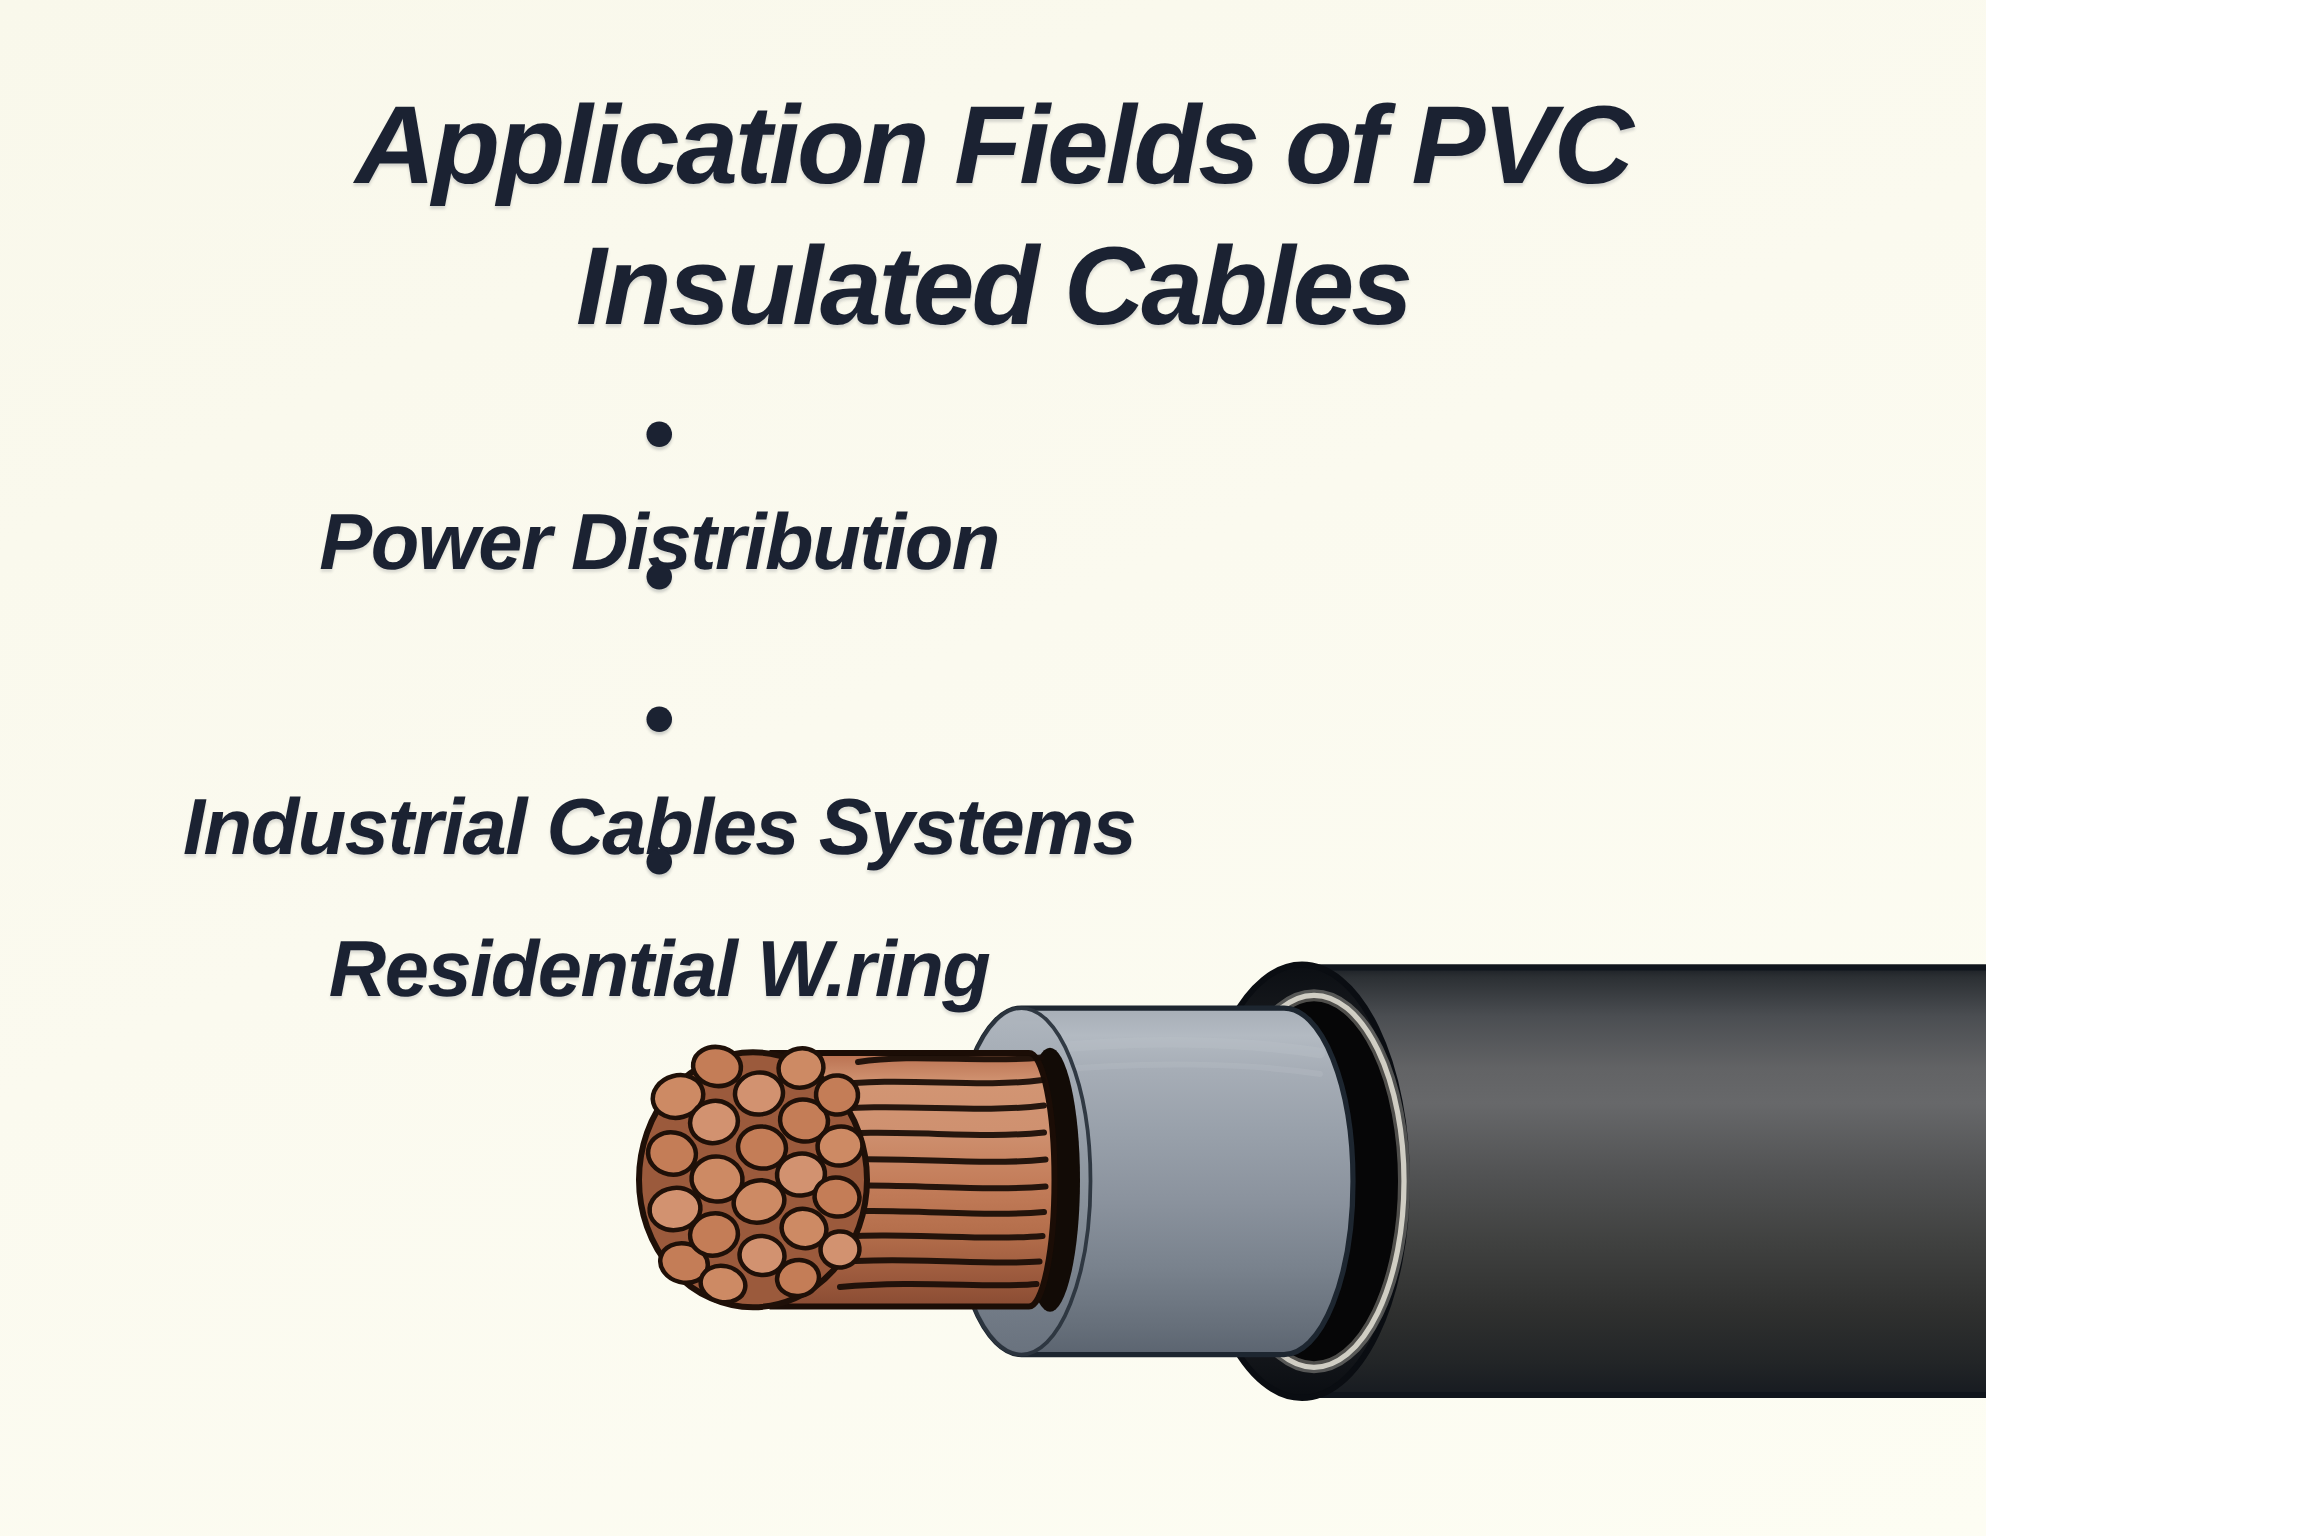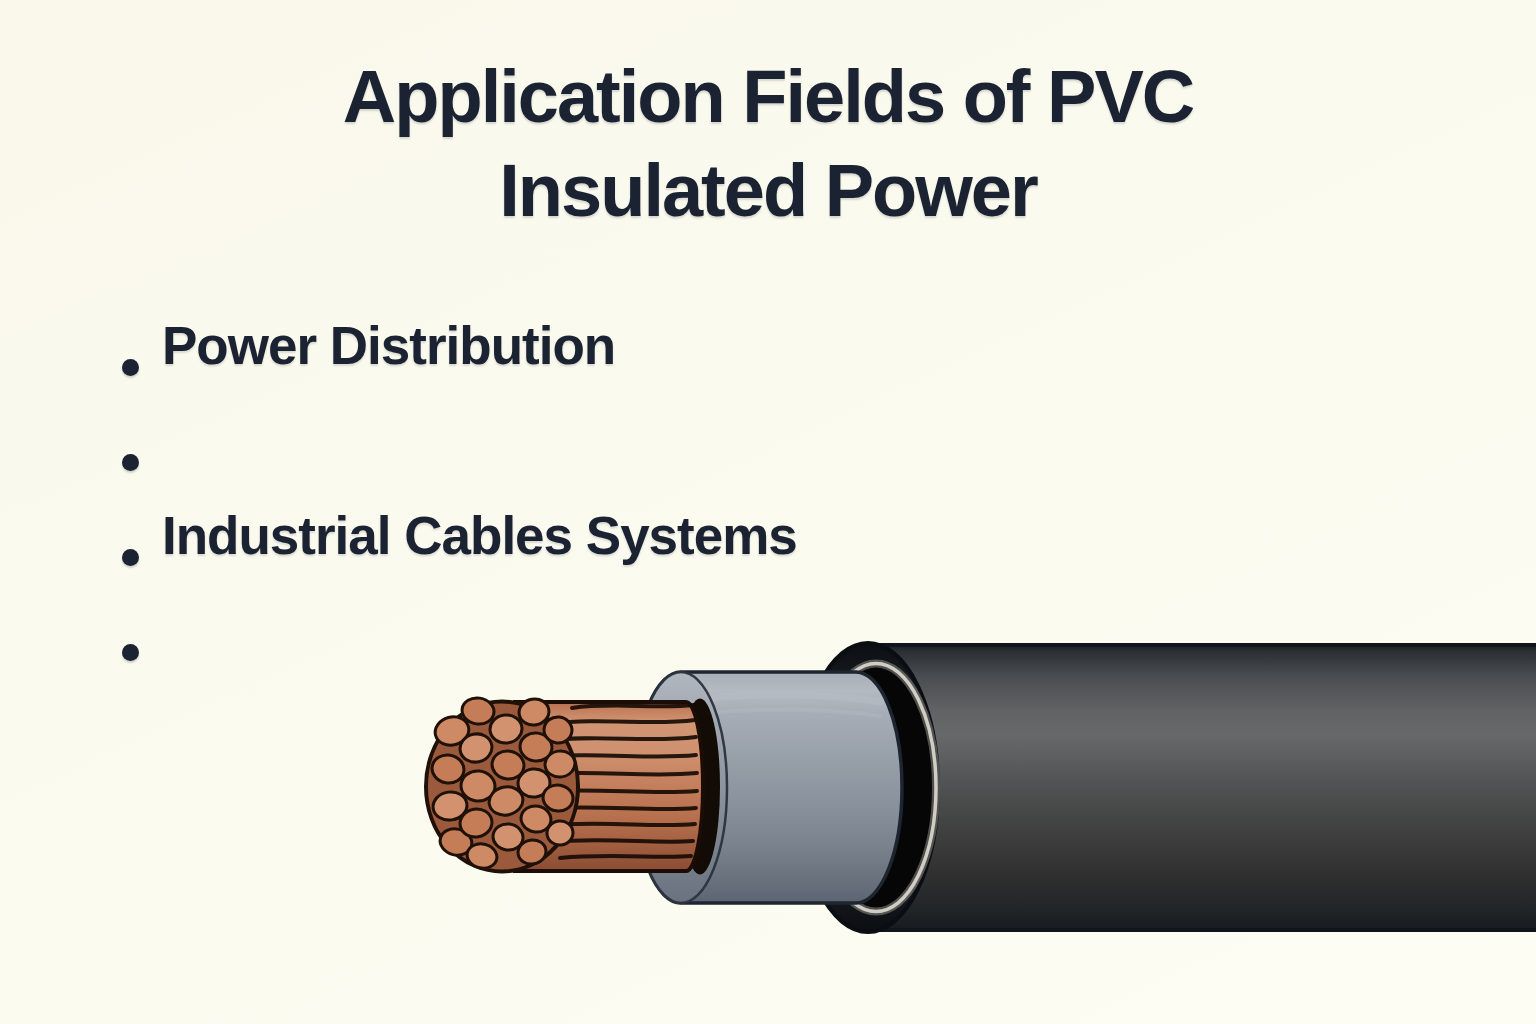--- a/index.html
+++ b/index.html
@@ -1,54 +1,55 @@
 <!DOCTYPE html>
 <html><head>
 <meta charset="utf-8">
 <style>
   html,body{margin:0;padding:0;}
   body{width:1536px;height:1024px;font-family:"Liberation Sans","DejaVu Sans",sans-serif;}
-  .page{position:relative;width:1536px;height:1024px;overflow:hidden;
-        background:linear-gradient(155deg,#f9f8eb 0%,#fbfaef 45%,#fdfdf3 100%);}
+  .page{position:relative;width:1324px;height:1024px;overflow:hidden;
+        background:linear-gradient(155deg,#f9f8eb 0%,#fbfaef 45%,#fdfdf3 100%);font-style:italic;}
   .title{position:absolute;top:50px;left:0;right:0;margin:0;text-align:center;
          font-size:74px;line-height:94px;font-weight:800;letter-spacing:-2px;color:#1b2232;
          text-shadow:0 2px 2px rgba(27,34,50,.16);}
   .title .tl{display:block;}
   .bullets{position:absolute;top:281px;left:122px;margin:0;padding:0;list-style:none;}
-  .bullet{height:95px;display:flex;align-items:flex-end;gap:23px;}
+  .bullet{height:95px;display:flex;align-items:center;gap:33px;flex-direction:column;}
   .dot{width:17px;height:17px;border-radius:50%;background:#1b2232;flex:0 0 auto;
        box-shadow:0 2px 2px rgba(27,34,50,.2);}
   .bl{font-size:53px;font-weight:700;letter-spacing:-1px;color:#1b2232;white-space:nowrap;
       text-shadow:0 2px 2px rgba(27,34,50,.14);}
   .cable{position:absolute;inset:0;width:1536px;height:1024px;display:block;}
 </style>
 </head>
 <body>
 
 <div class="page">
 
   <h1 class="title">
     <span class="tl">Application Fields of PVC</span>
-    <span class="tl">Insulated Power</span>
+    <span class="tl">Insulated Cables</span>
   </h1>
 
   <ul class="bullets">
     <li class="bullet">
       <span class="dot"></span>
       <span class="bl">Power Distribution</span>
     </li>
     <li class="bullet">
       <span class="dot"></span>
     </li>
     <li class="bullet">
       <span class="dot"></span>
       <span class="bl">Industrial Cables Systems</span>
     </li>
     <li class="bullet">
       <span class="dot"></span>
+      <span class="bl">Residential W.ring</span>
     </li>
   </ul>
 
   <svg class="cable" viewBox="0 0 1536 1024" xmlns="http://www.w3.org/2000/svg">
     <defs>
       <linearGradient id="sheathBody" x1="0" y1="643" x2="0" y2="932" gradientUnits="userSpaceOnUse">
         <stop offset="0" stop-color="#171b21"></stop>
         <stop offset="0.03" stop-color="#2c3034"></stop>
         <stop offset="0.12" stop-color="#4b4e52"></stop>
         <stop offset="0.24" stop-color="#626365"></stop>

